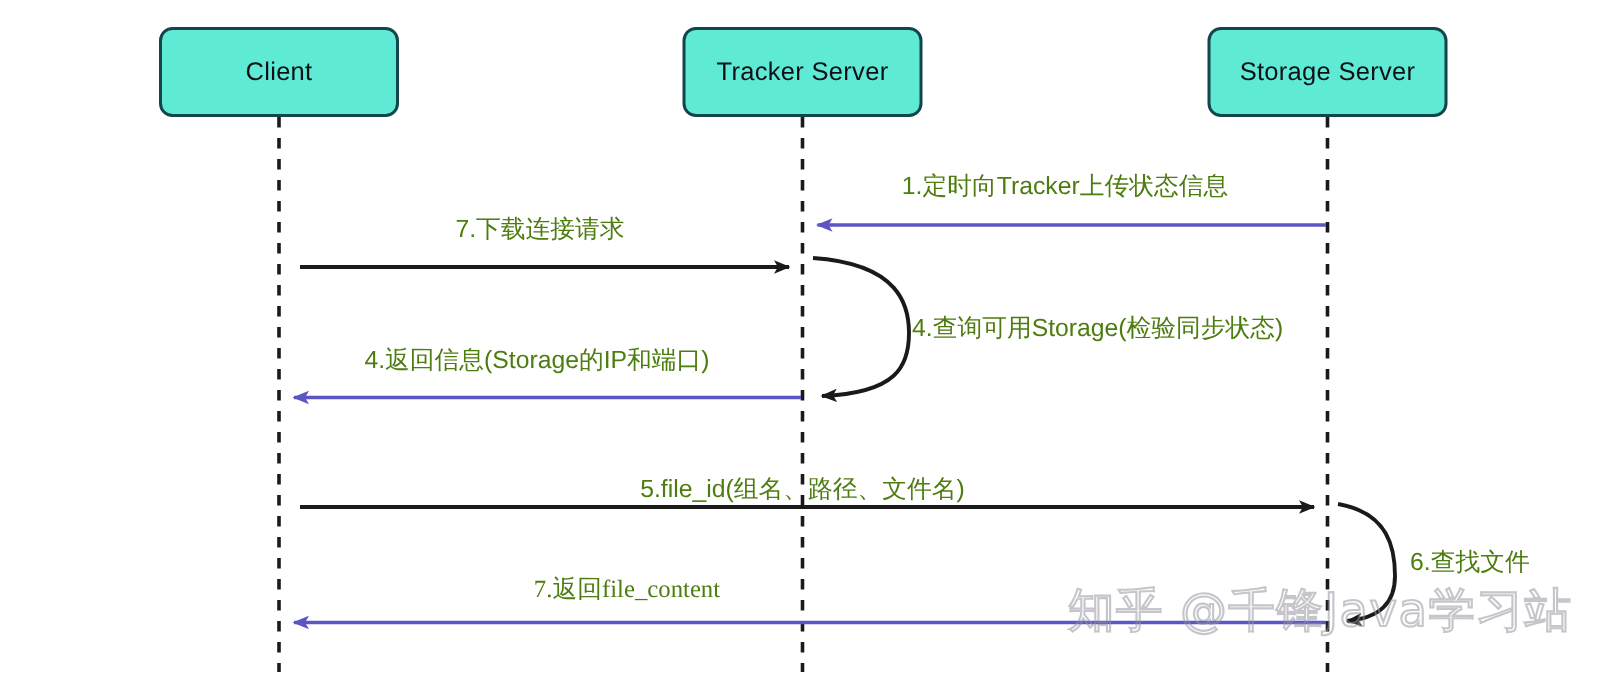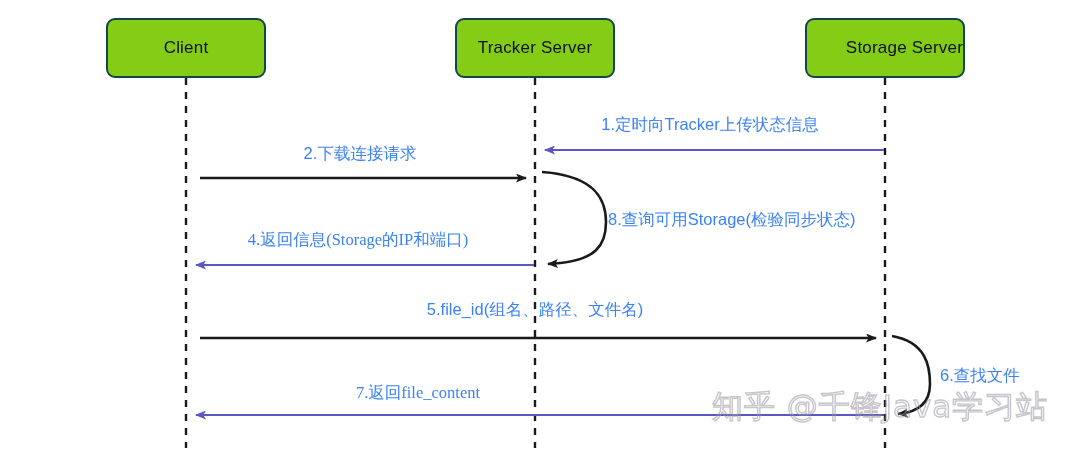--- a/index.html
+++ b/index.html
@@ -20,37 +20,37 @@
   #seq-svg {
     position: absolute;
     top: 0;
     left: 0;
     width: 1080px;
     height: 451px;
   }
   .participant-box {
     position: absolute;
     box-sizing: border-box;
-    background: #84cc16;
+    background: #5eead4;
     border: 2px solid #13454a;
     border-radius: 9px;
     display: flex;
     align-items: center;
     justify-content: center;
   }
   .participant-label {
     font-size: 17px;
     color: #0d1116;
     letter-spacing: 0.2px;
     white-space: nowrap;
   }
   .msg-label {
     position: absolute;
     font-size: 16.5px;
-    color: #3b82f6;
+    color: #4d7c0f;
     white-space: nowrap;
     line-height: 1;
   }
   .msg-label.center {
     transform: translateX(-50%);
   }
   .watermark {
     position: absolute;
     left: 712px;
     top: 386px;
@@ -101,33 +101,33 @@
   </svg>
 
   <div class="participant-box" style="left:106px; top:18px; width:160px; height:60px;">
     <span class="participant-label">Client</span>
   </div>
 
   <div class="participant-box" style="left:455px; top:18px; width:160px; height:60px;align-items:center;">
     <span class="participant-label">Tracker Server</span>
   </div>
 
-  <div class="participant-box" style="left:805px; top:18px; width:160px; height:60px;justify-content:flex-end;">
+  <div class="participant-box" style="left:805px; top:18px; width:160px; height:60px;">
     <span class="participant-label">Storage Server</span>
   </div>
 
   <div class="msg-label center" style="left:710px; top:116px;">1.定时向Tracker上传状态信息</div>
 
-  <div class="msg-label center" style="left:360px; top:145px;">2.下载连接请求</div>
+  <div class="msg-label center" style="left:360px; top:145px;">7.下载连接请求</div>
 
-  <div class="msg-label" style="left:608px; top:211px;">8.查询可用Storage(检验同步状态)</div>
+  <div class="msg-label" style="left:608px; top:211px;">4.查询可用Storage(检验同步状态)</div>
 
-  <div class="msg-label center" style="left:358px; top:232px;font-family:Liberation Serif, serif;">4.返回信息(Storage的IP和端口)</div>
+  <div class="msg-label center" style="left:358px; top:232px;">4.返回信息(Storage的IP和端口)</div>
 
-  <div class="msg-label center" style="left:535px; top:301px;">5.file_id(组名、路径、文件名)</div>
+  <div class="msg-label center" style="left:535px; top:318px;">5.file_id(组名、路径、文件名)</div>
 
   <div class="msg-label" style="left:940px; top:367px;">6.查找文件</div>
 
   <div class="msg-label center" style="left:418px; top:385px;font-family:Liberation Serif, serif;">7.返回file_content</div>
 
   <div class="watermark">知乎 @千锋Java学习站</div>
 
 </div>
 
 </body></html>

